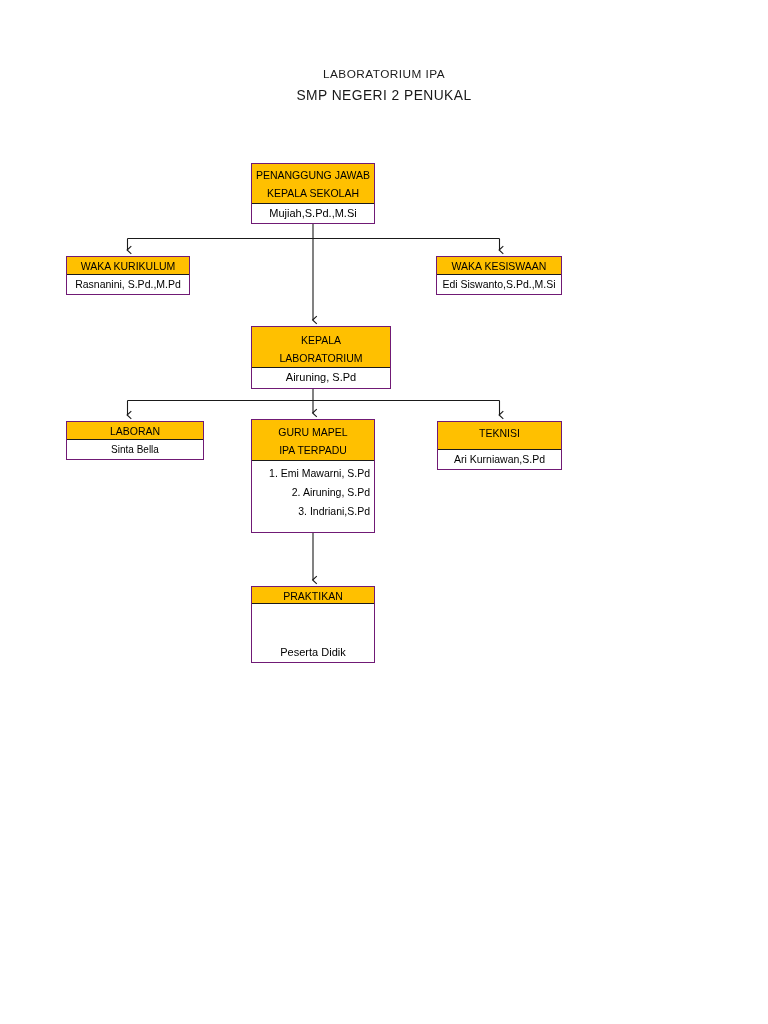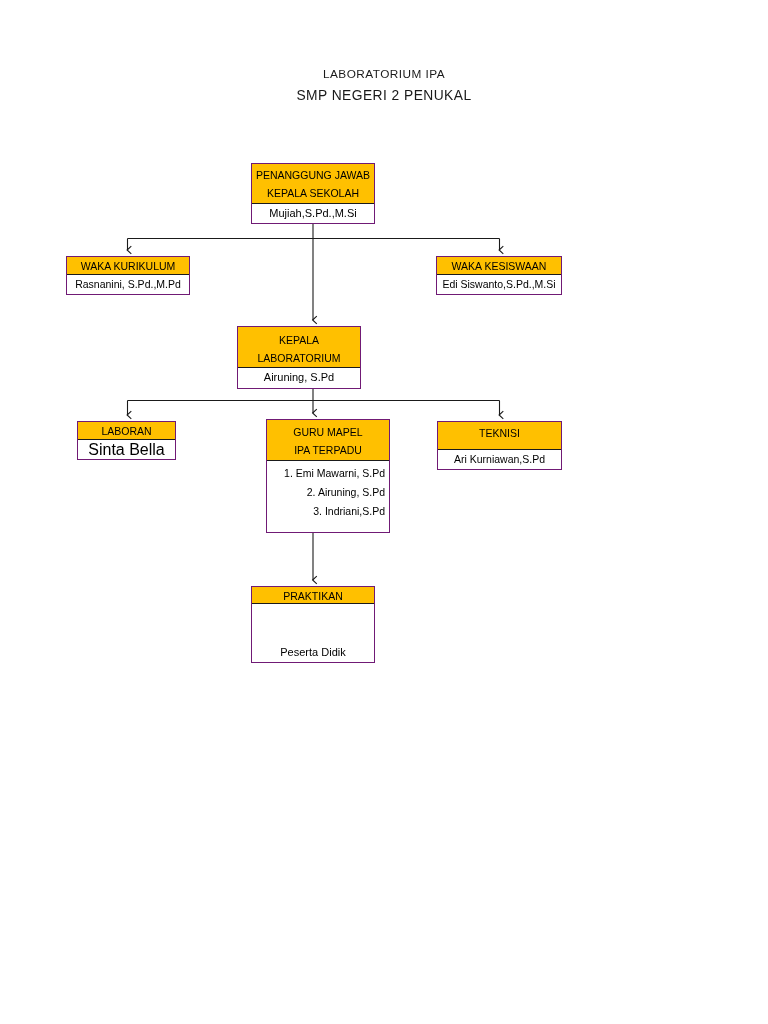--- a/index.html
+++ b/index.html
@@ -89,29 +89,29 @@
   #node-penanggung .body { height: 19px; }
 
   #node-waka-kurikulum { left: 66px; top: 256px; width: 124px; }
   #node-waka-kurikulum .head { height: 18px; padding-top: 2px; }
   #node-waka-kurikulum .body { height: 19px; font-size: 10.5px; }
 
   #node-waka-kesiswaan { left: 436px; top: 256px; width: 126px; }
   #node-waka-kesiswaan .head { height: 18px; padding-top: 2px; }
   #node-waka-kesiswaan .body { height: 19px; font-size: 10.5px; }
 
-  #node-kepala-lab { left: 237px; top: 326px; width: 124px; }
+  #node-kepala-lab { left: 251px; top: 326px; width: 140px; }
   #node-kepala-lab .head { height: 41px; padding-top: 6px; }
   #node-kepala-lab .body { height: 20px; }
 
-  #node-laboran { left: 66px; top: 421px; width: 99px; margin-left: 11px; }
+  #node-laboran { left: 66px; top: 421px; width: 138px; }
   #node-laboran .head { height: 18px; padding-top: 2px; }
-  #node-laboran .body { height: 19px; font-size: 16px; }
-
-  #node-guru-mapel { left: 266px; top: 419px; width: 124px; }
+  #node-laboran .body { height: 19px; font-size: 10px; }
+
+  #node-guru-mapel { left: 251px; top: 419px; width: 124px; }
   #node-guru-mapel .head { height: 41px; padding-top: 5px; }
   #node-guru-mapel .body { height: 71px; }
 
   #node-teknisi { left: 437px; top: 421px; width: 125px; }
   #node-teknisi .head { height: 28px; padding-top: 4px; }
   #node-teknisi .body { height: 19px; font-size: 10.5px; }
 
   #node-praktikan { left: 251px; top: 586px; width: 124px; }
   #node-praktikan .head { height: 17px; padding-top: 2px; }
   #node-praktikan .body { height: 19px; margin-top: 39px; }

